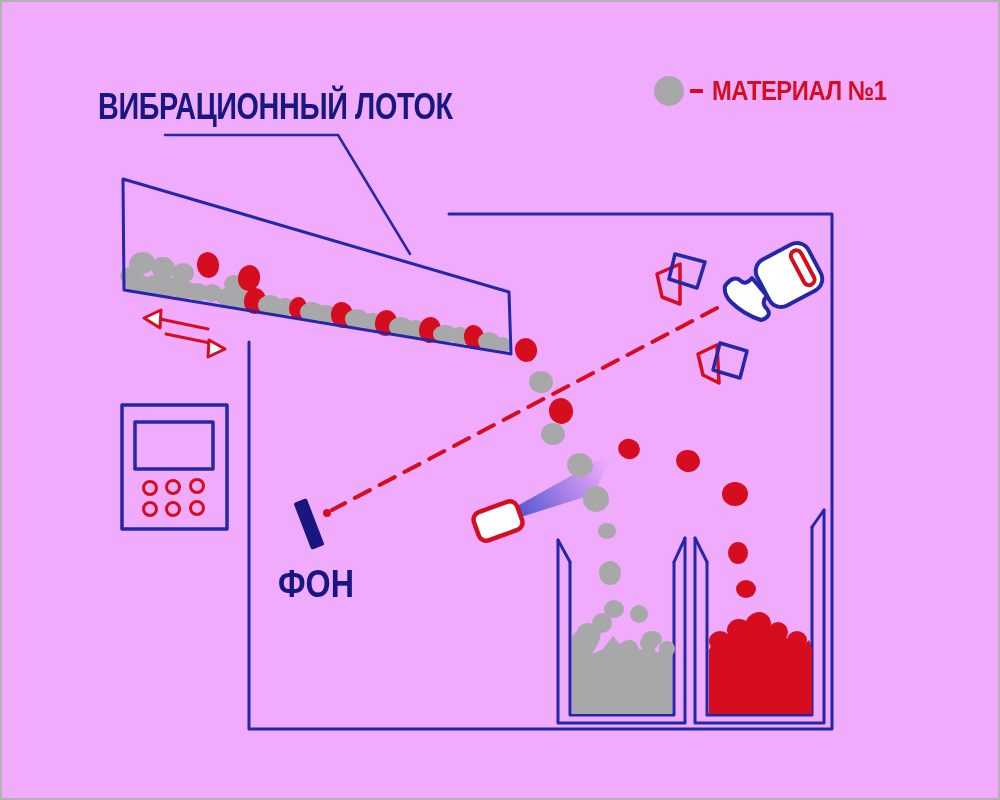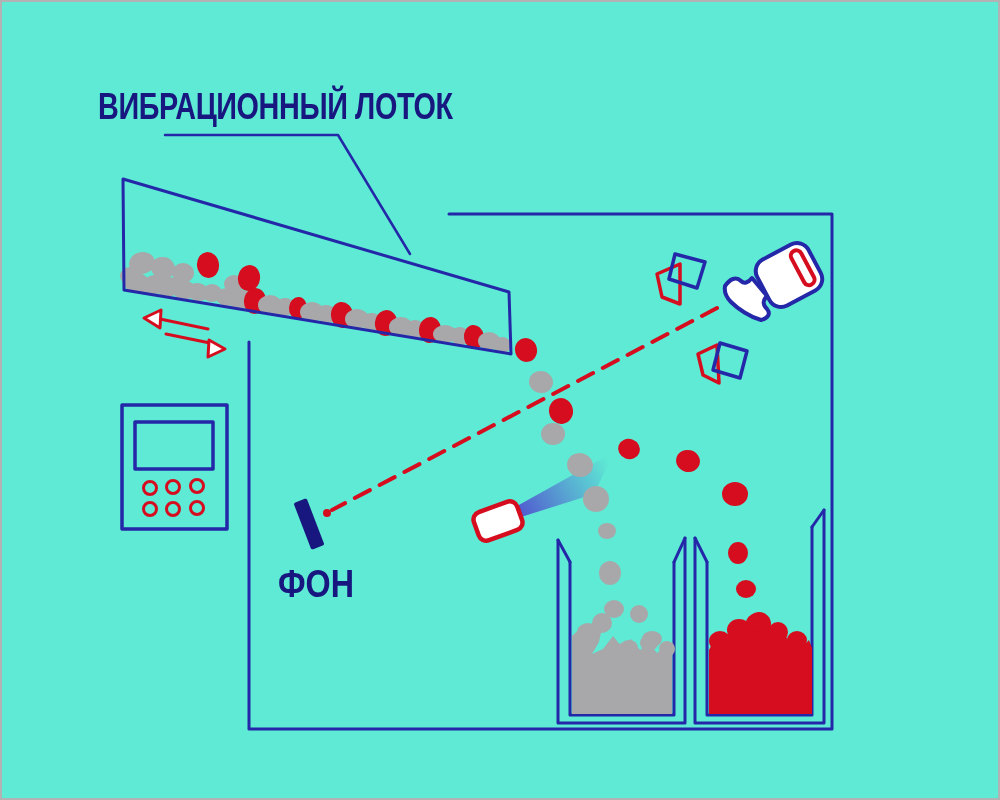--- a/index.html
+++ b/index.html
@@ -1,20 +1,20 @@
 <!DOCTYPE html>
 <html style="--line: #2427a8; --navy: #17177f; --red: #d60d1f; --gray: #a8a8aa; --spray: #5053cf; --canvas-border: #b2b2b5;"><head>
 <meta charset="utf-8">
 <style>
   :root{
     --line:#2427a8; --navy:#17177f; --red:#d60d1f; --gray:#a8a8aa; --spray:#5053cf;
     --canvas-border:#b2b2b5;
   }
   html,body{margin:0;padding:0;background:#fff;}
-  .canvas{position:relative;width:1000px;height:800px;background:#5eead4;
+  .canvas{position:relative;width:1000px;height:800px;background:#f0abfc;
           border:2px solid var(--canvas-border);box-sizing:border-box;overflow:hidden;
           font-family:"Liberation Sans","DejaVu Sans",sans-serif;}
   svg{position:absolute;left:0;top:0;}
   .txt{position:absolute;font-weight:bold;white-space:nowrap;transform-origin:left center;}
   .title{left:96px;top:84px;font-size:36px;color:var(--navy);letter-spacing:-0.5px;transform:scaleX(0.80);}
   .fon{left:276px;top:561px;font-size:38px;color:var(--navy);letter-spacing:0px;transform:scaleX(0.85);}
   .legend-row{position:absolute;left:652px;display:flex;align-items:center;height:32px;}
   .legend-row.r1{top:73px;} .legend-row.r2{top:130px;}
   .dot{width:30px;height:30px;border-radius:50%;flex:0 0 auto;}
   .sw-gray{background:var(--gray);} .sw-red{background:var(--red);}
@@ -180,13 +180,18 @@
         <ellipse cx="744" cy="587" rx="10" ry="9" fill="#d60d1f"></ellipse>
         <ellipse cx="753" cy="621" rx="9" ry="9" fill="#d60d1f"></ellipse>
       </g>
 
     <rect class="rl wfill" stroke-width="4.5" x="473" y="504" width="46" height="30" rx="8" transform="rotate(-20 496 519)"></rect>
   </svg>
 
   <div class="txt title">ВИБРАЦИОННЫЙ ЛОТОК</div>
   <div class="txt fon">ФОН</div>
 
+  <div class="legend-row r1">
+    <span class="dot sw-gray"></span>
+    <span class="ldash"></span>
+    <span class="legend-label">МАТЕРИАЛ №1</span>
+  </div>
 </div>
 
 </body></html>

